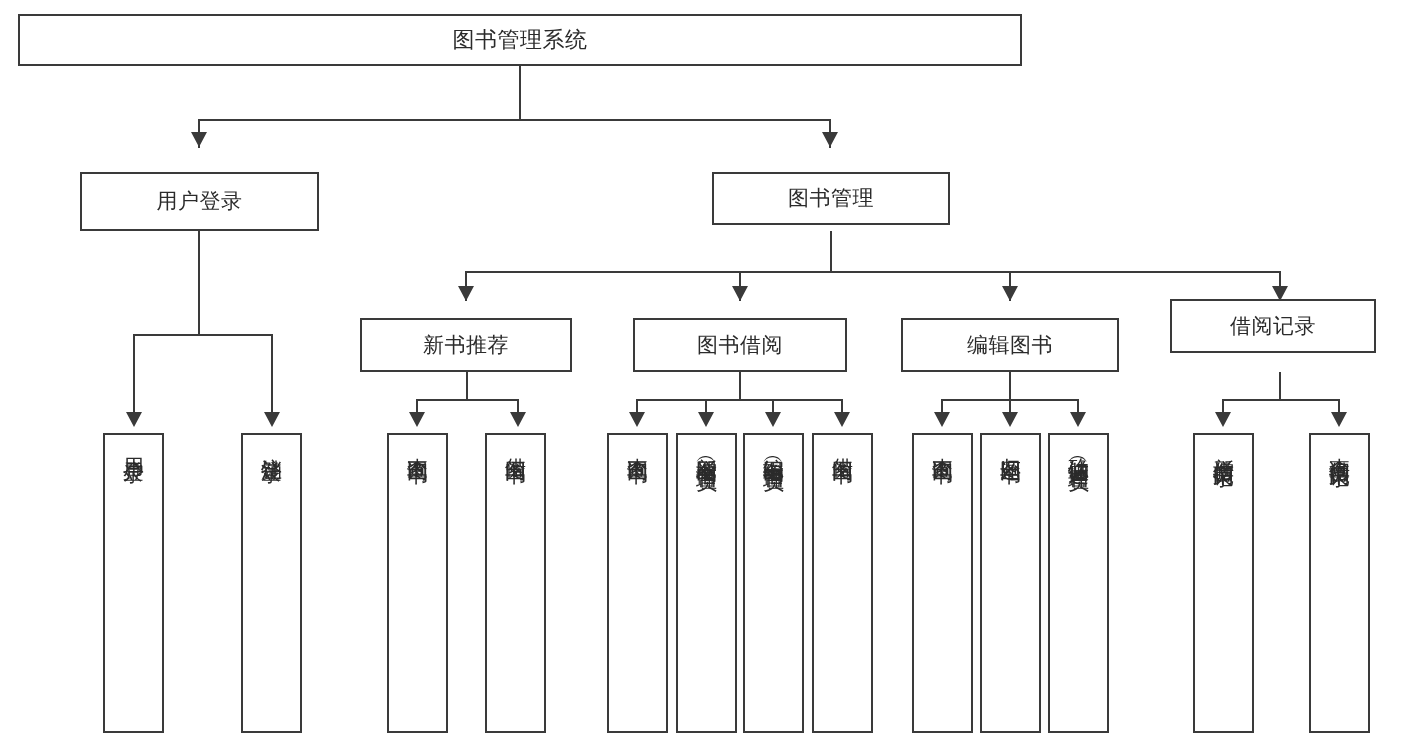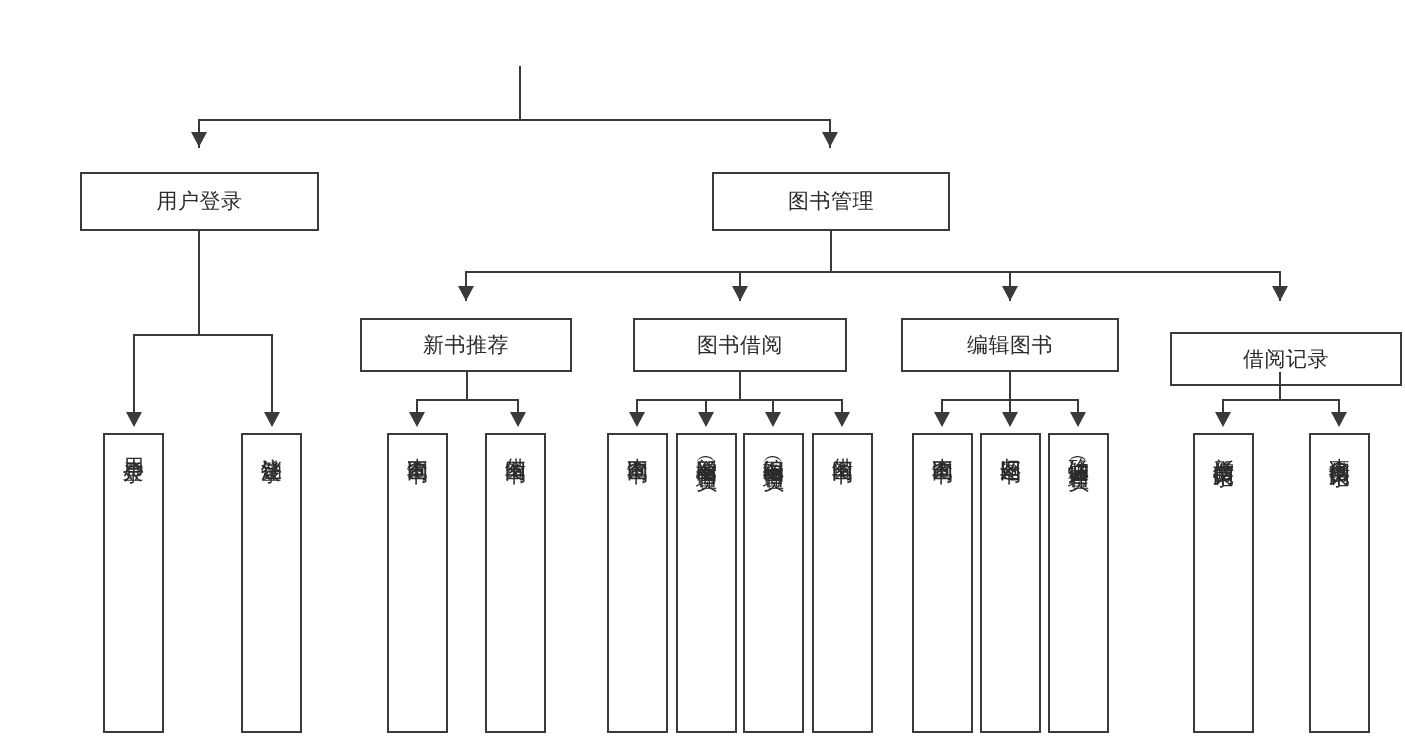--- a/index.html
+++ b/index.html
@@ -73,34 +73,37 @@
     letter-spacing:.4px;
     white-space:nowrap;
     user-select:none;
   }
 </style>
 </head>
 <body>
 
 <div id="stage">
 
+  <div class="node h root" style="left:18px;top:14px;width:1004px;height:52px;">
+    <span>图书管理系统</span>
+  </div>
 
   <div class="ln v" style="left:519px;top:66px;width:2px;height:54px;"></div>
 
   <div class="ln h" style="left:198px;top:119px;width:633px;height:2px;"></div>
 
   <div class="ln v" style="left:198px;top:119px;width:2px;height:29px;"></div>
   <div class="arrow" style="left:191px;top:132px;"></div>
   <div class="ln v" style="left:829px;top:119px;width:2px;height:29px;"></div>
   <div class="arrow" style="left:822px;top:132px;"></div>
 
   <div class="node h" style="left:80px;top:172px;width:239px;height:59px;">
     <span>用户登录</span>
   </div>
-  <div class="node h" style="left:712px;top:172px;width:238px;height:59px;">
+  <div class="node h" style="left:712px;top:172px;width:238px;height:53px;">
     <span>图书管理</span>
   </div>
 
   <div class="ln v" style="left:198px;top:231px;width:2px;height:104px;"></div>
   <div class="ln h" style="left:133px;top:334px;width:140px;height:2px;"></div>
   <div class="ln v" style="left:133px;top:334px;width:2px;height:87px;"></div>
   <div class="arrow" style="left:126px;top:412px;"></div>
   <div class="ln v" style="left:271px;top:334px;width:2px;height:87px;"></div>
   <div class="arrow" style="left:264px;top:412px;"></div>
 
@@ -117,21 +120,21 @@
 
   <div class="node h" style="left:360px;top:318px;width:212px;height:54px;">
     <span>新书推荐</span>
   </div>
   <div class="node h" style="left:633px;top:318px;width:214px;height:54px;">
     <span>图书借阅</span>
   </div>
   <div class="node h" style="left:901px;top:318px;width:218px;height:54px;">
     <span>编辑图书</span>
   </div>
-  <div class="node h" style="left:1170px;top:332px;width:232px;height:54px;">
+  <div class="node h" style="left:1170px;top:299px;width:206px;height:54px;">
     <span>借阅记录</span>
   </div>
 
   <div class="ln v" style="left:466px;top:372px;width:2px;height:28px;"></div>
   <div class="ln h" style="left:416px;top:399px;width:103px;height:2px;"></div>
   <div class="ln v" style="left:416px;top:399px;width:2px;height:22px;"></div>
   <div class="arrow" style="left:409px;top:412px;"></div>
   <div class="ln v" style="left:517px;top:399px;width:2px;height:22px;"></div>
   <div class="arrow" style="left:510px;top:412px;"></div>
 

